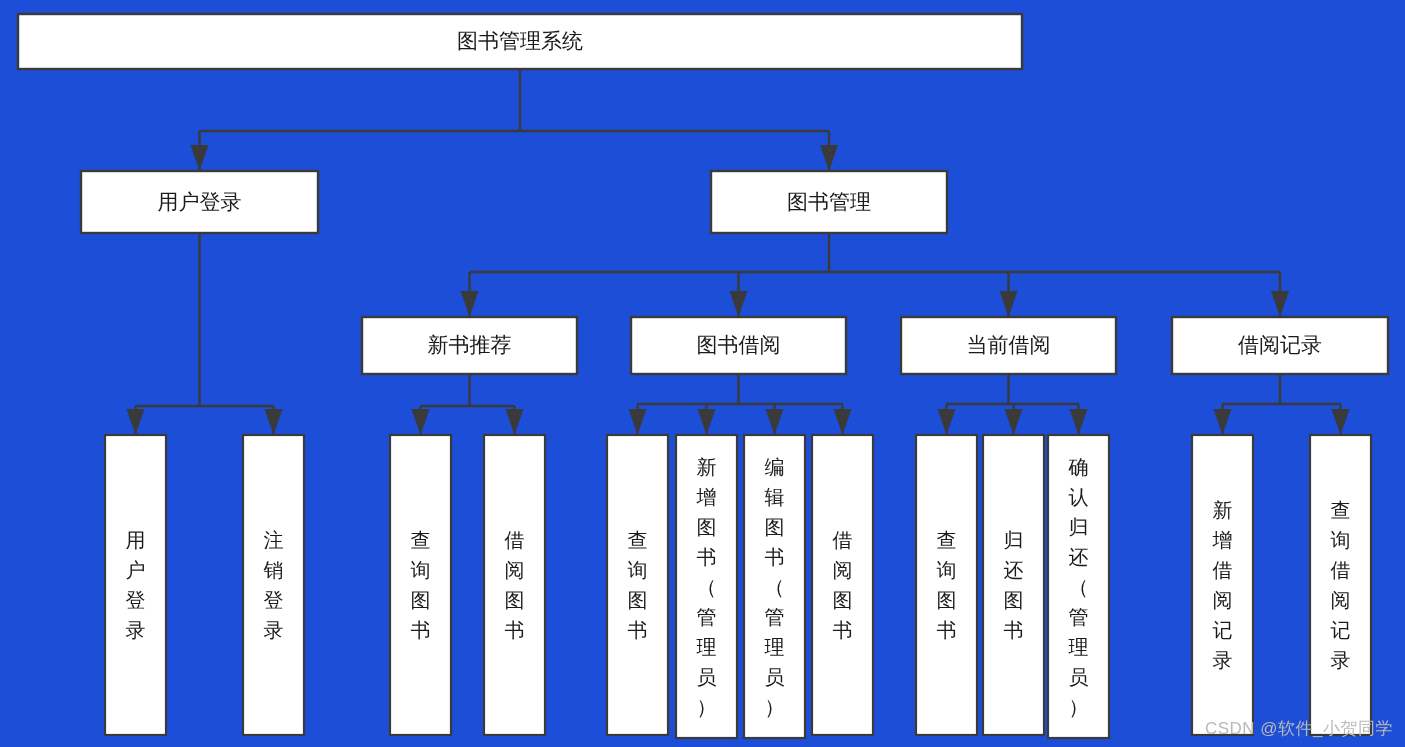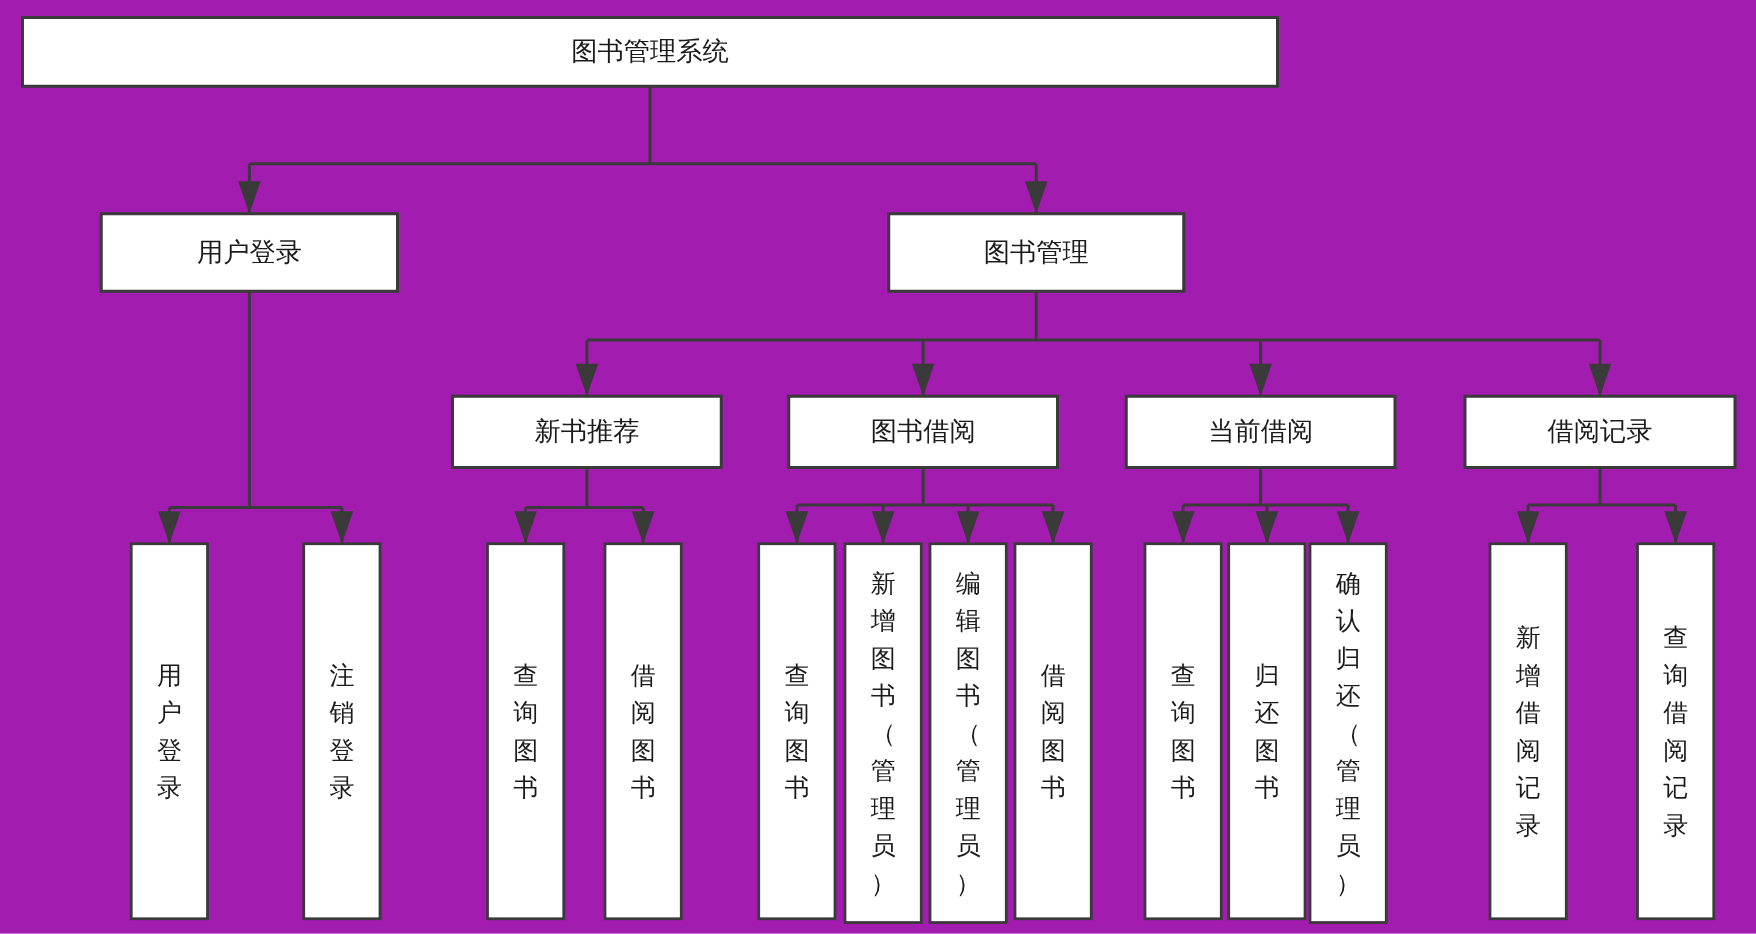--- a/index.html
+++ b/index.html
@@ -10,21 +10,21 @@
   body {
     width: 1405px;
     height: 747px;
     font-family: "Liberation Sans", sans-serif;
     overflow: hidden;
   }
   #diagram-root {
     position: relative;
     width: 1405px;
     height: 747px;
-    background: #a21caf;
+    background: #1d4ed8;
   }
   svg#flow {
     position: absolute;
     left: 0;
     top: 0;
     width: 1405px;
     height: 747px;
     display: block;
   }
   .node-box {
@@ -207,13 +207,14 @@
         <g>
           <rect x="1192" y="435" width="61" height="300" class="node-box-leaf"></rect>
           <text x="1222.5" y="517" class="leaf-label"><tspan x="1222.5" dy="0">新</tspan><tspan x="1222.5" dy="30">增</tspan><tspan x="1222.5" dy="30">借</tspan><tspan x="1222.5" dy="30">阅</tspan><tspan x="1222.5" dy="30">记</tspan><tspan x="1222.5" dy="30">录</tspan></text>
         </g>
         <g>
           <rect x="1310" y="435" width="61" height="300" class="node-box-leaf"></rect>
           <text x="1340.5" y="517" class="leaf-label"><tspan x="1340.5" dy="0">查</tspan><tspan x="1340.5" dy="30">询</tspan><tspan x="1340.5" dy="30">借</tspan><tspan x="1340.5" dy="30">阅</tspan><tspan x="1340.5" dy="30">记</tspan><tspan x="1340.5" dy="30">录</tspan></text>
         </g>
       </g>
   </svg>
+  <div class="watermark">CSDN @软件_小贺同学</div>
 </div>
 
 </body></html>

